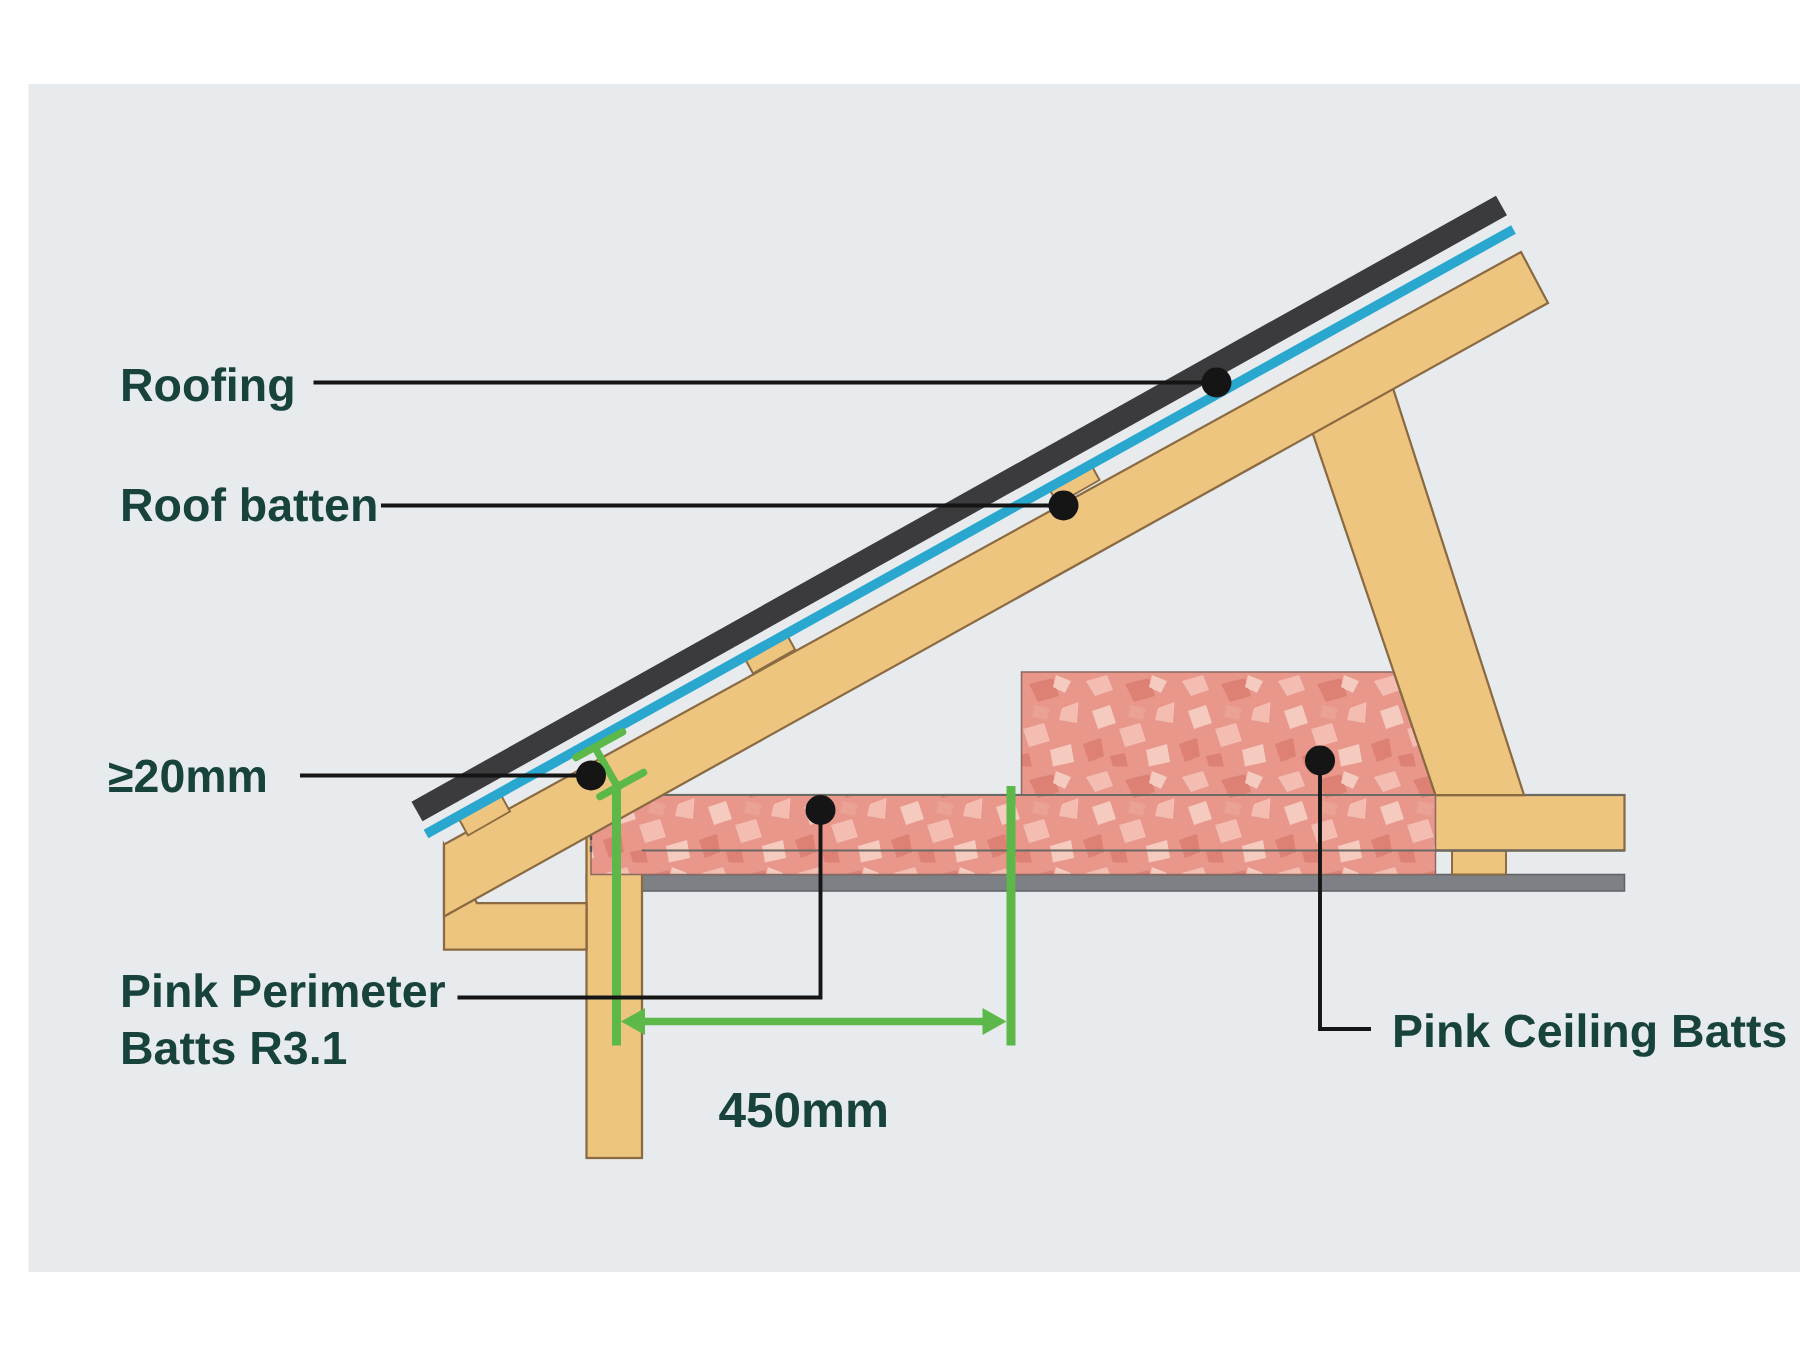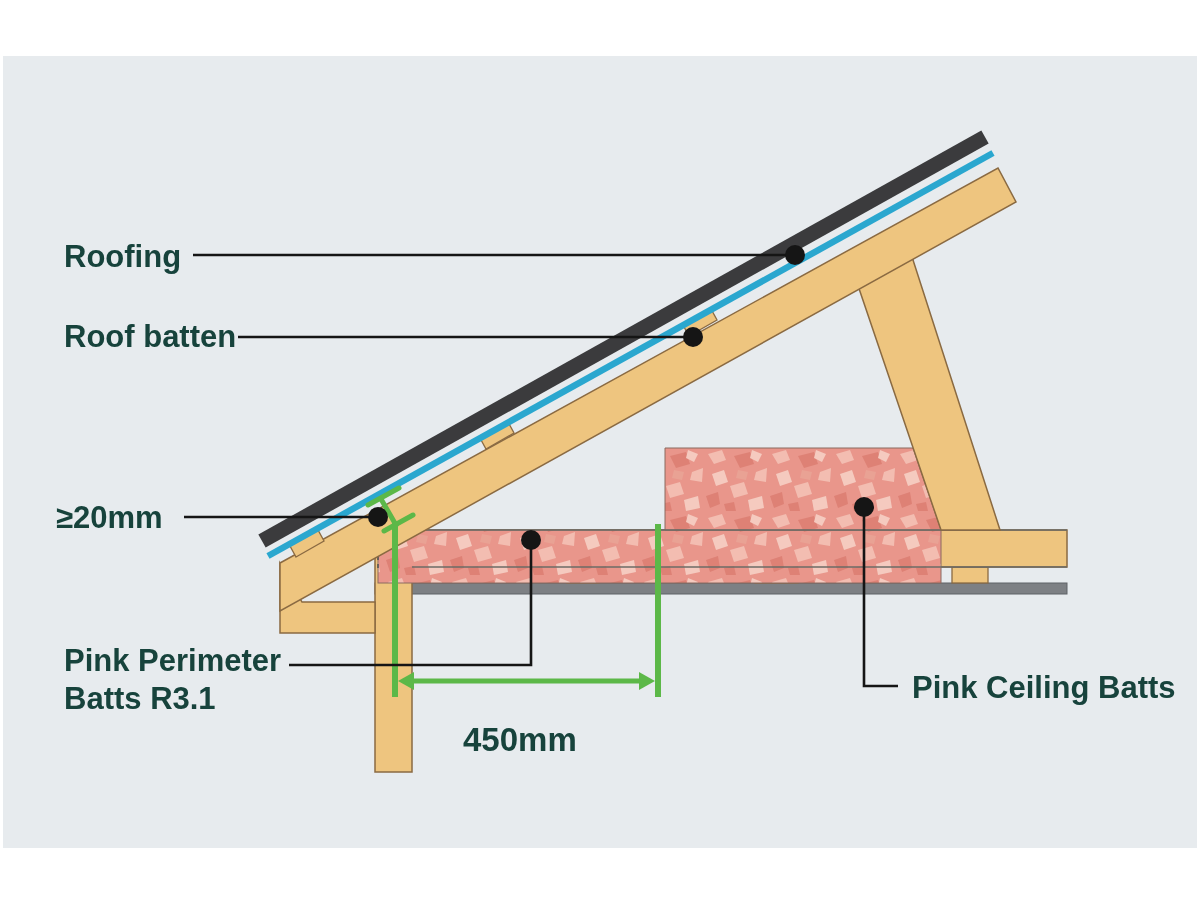--- a/index.html
+++ b/index.html
@@ -2,21 +2,21 @@
 <html><head>
 <meta charset="utf-8">
 <style>
   html,body{margin:0;padding:0;}
   body{
     width:1200px;height:900px;position:relative;
     background:#ffffff;
     font-family:"Liberation Sans", sans-serif;
     overflow:hidden;
   }
-  .stage{position:absolute;left:0;top:0;width:1108px;height:900px;}
+  .stage{position:absolute;left:16px;top:0;width:1108px;height:900px;}
   svg text{
     font-family:"Liberation Sans","DejaVu Sans",sans-serif;
     font-weight:bold;
     fill:#17433c;
   }
 </style>
 </head>
 <body>
 
 <div class="stage">

